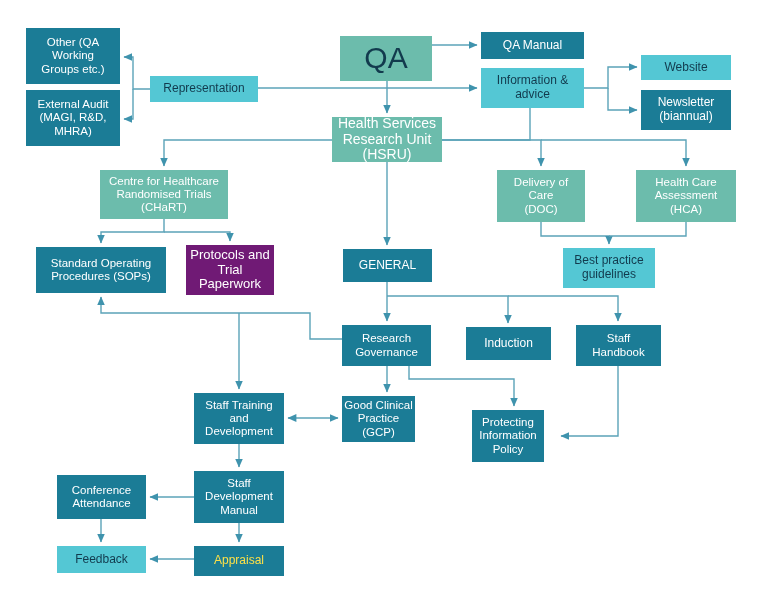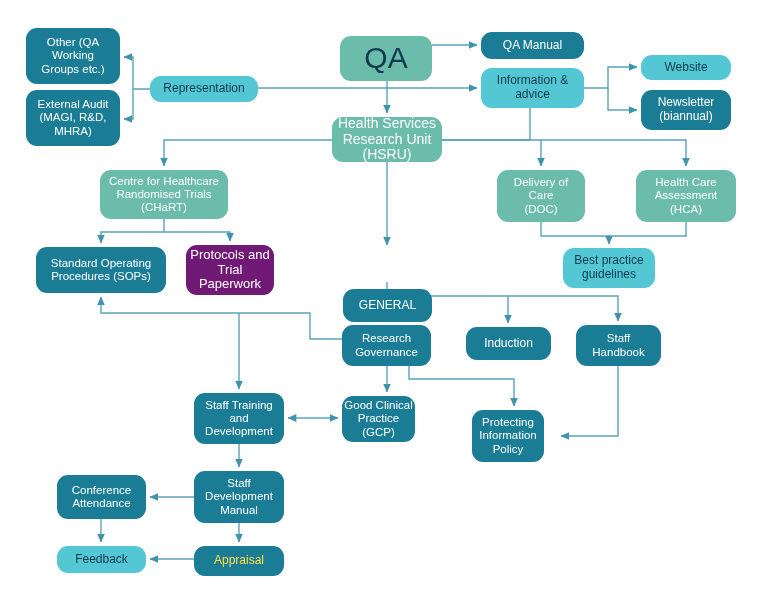--- a/index.html
+++ b/index.html
@@ -30,21 +30,20 @@
     position: absolute;
     box-sizing: border-box;
     display: flex;
     align-items: center;
     justify-content: center;
     text-align: center;
     line-height: 1.14;
     padding: 1px 2px;
     white-space: pre-line;
     overflow: hidden;
-    border-radius: 11px;
   }
   .node-text {
     display: block;
     width: 100%;
     white-space: pre-line;
   }
 </style>
 </head>
 <body>
 
@@ -116,21 +115,21 @@
 Care
 (DOC)</span></div>
       <div class="node" style="left: 636px; top: 170px; width: 100px; height: 52px; background: rgb(108, 188, 172); color: rgb(255, 255, 255); font-size: 11.5px;"><span class="node-text">Health Care
 Assessment
 (HCA)</span></div>
       <div class="node" style="left: 36px; top: 247px; width: 130px; height: 46px; background: rgb(27, 124, 150); color: rgb(255, 255, 255); font-size: 11.5px;"><span class="node-text">Standard Operating
 Procedures (SOPs)</span></div>
       <div class="node" style="left: 186px; top: 245px; width: 88px; height: 50px; background: #701a75; color: rgb(255, 255, 255); font-size: 13px;"><span class="node-text">Protocols and
 Trial
 Paperwork</span></div>
-      <div class="node" style="left: 343px; top: 249px; width: 89px; height: 33px; background: rgb(27, 124, 150); color: rgb(255, 255, 255); font-size: 12px; margin-top: 40px;"><span class="node-text">GENERAL</span></div>
+      <div class="node" style="left: 343px; top: 249px; width: 89px; height: 33px; background: rgb(27, 124, 150); color: rgb(255, 255, 255); font-size: 12px;"><span class="node-text">GENERAL</span></div>
       <div class="node" style="left: 563px; top: 248px; width: 92px; height: 40px; background: rgb(84, 199, 212); color: rgb(18, 58, 77); font-size: 12px;"><span class="node-text">Best practice
 guidelines</span></div>
       <div class="node" style="left: 342px; top: 325px; width: 89px; height: 41px; background: rgb(27, 124, 150); color: rgb(255, 255, 255); font-size: 11.5px;"><span class="node-text">Research
 Governance</span></div>
       <div class="node" style="left: 466px; top: 327px; width: 85px; height: 33px; background: rgb(27, 124, 150); color: rgb(255, 255, 255); font-size: 12px;"><span class="node-text">Induction</span></div>
       <div class="node" style="left: 576px; top: 325px; width: 85px; height: 41px; background: rgb(27, 124, 150); color: rgb(255, 255, 255); font-size: 11.5px;"><span class="node-text">Staff
 Handbook</span></div>
       <div class="node" style="left: 194px; top: 393px; width: 90px; height: 51px; background: rgb(27, 124, 150); color: rgb(255, 255, 255); font-size: 11.5px;"><span class="node-text">Staff Training
 and
 Development</span></div>

